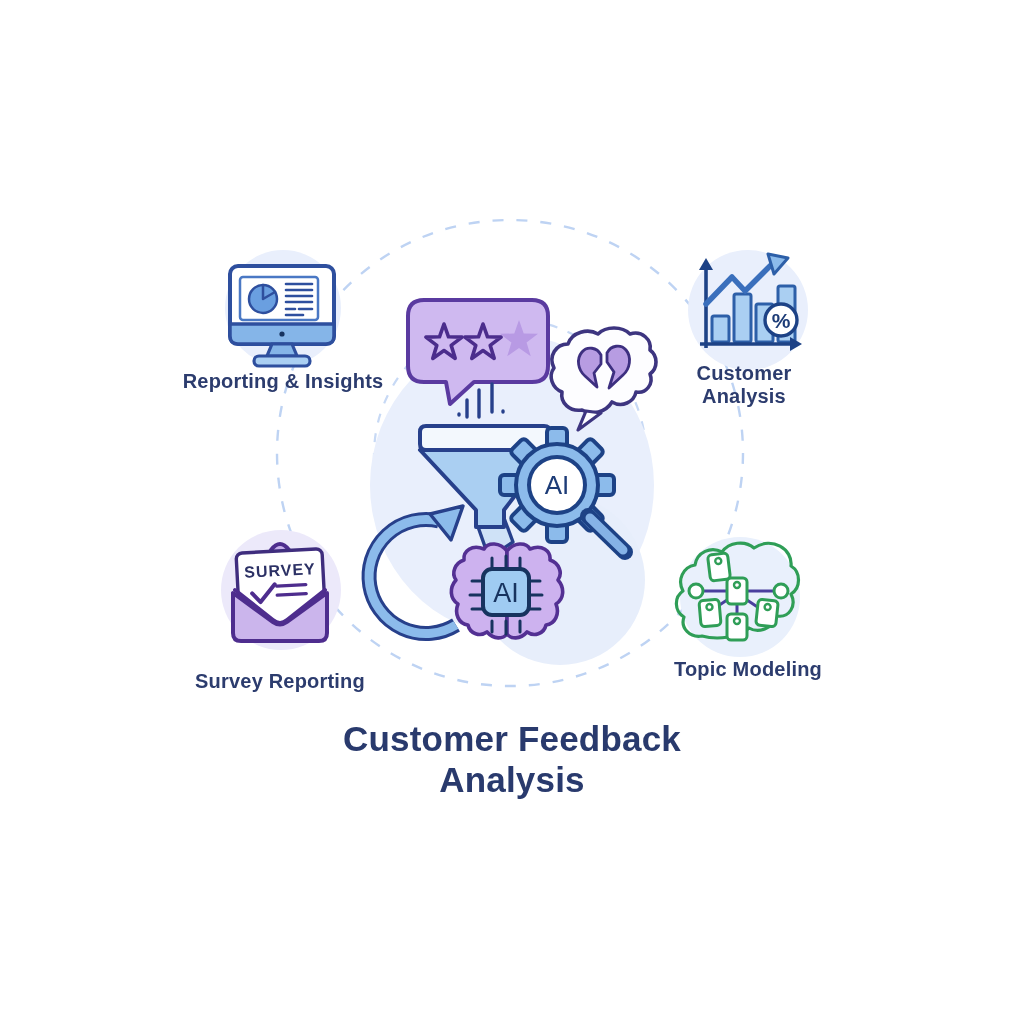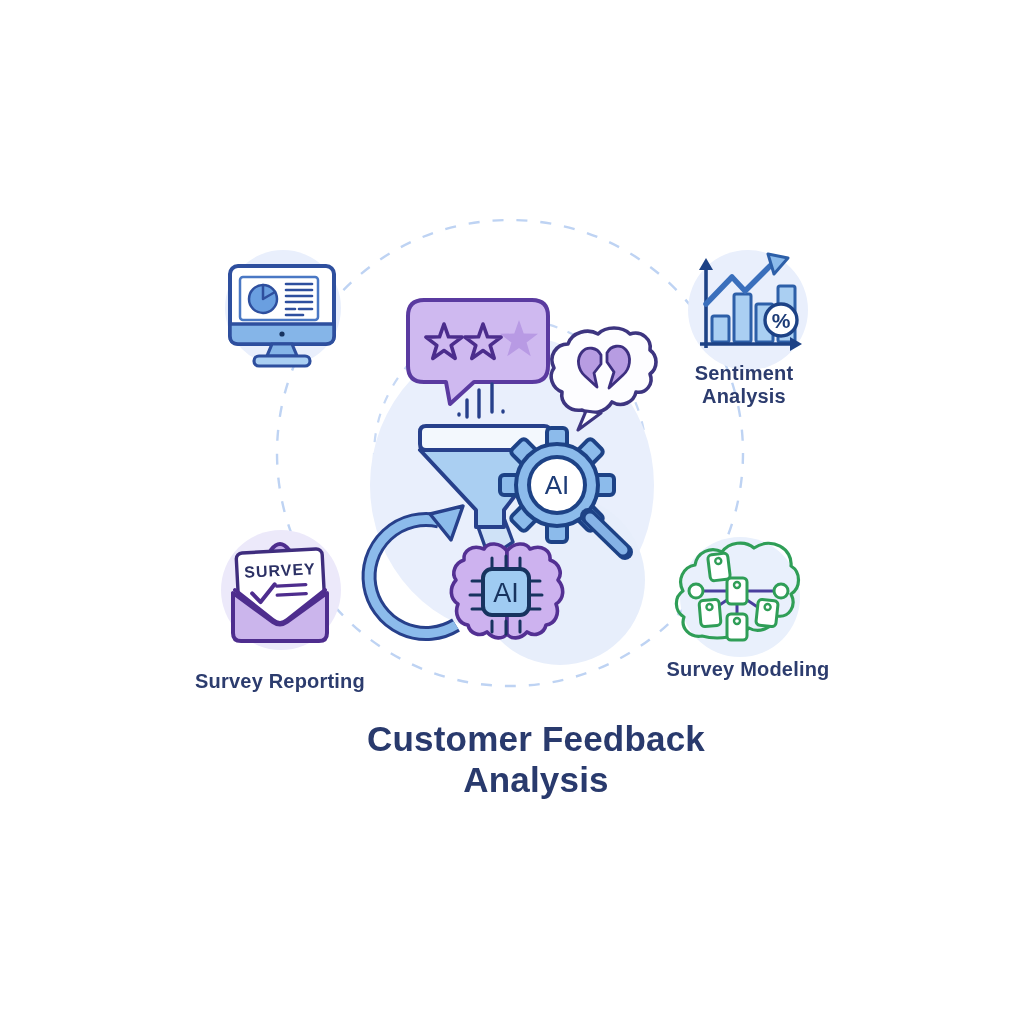--- a/index.html
+++ b/index.html
@@ -10,21 +10,21 @@
   .art{position:absolute;left:0;top:0;}
   .label{
     position:absolute;transform:translateX(-50%);
     font-size:20px;font-weight:600;color:#2c3c6e;text-align:center;
     white-space:nowrap;line-height:23px;letter-spacing:.2px;
   }
   .label span{display:block;}
   .title{
     position:absolute;transform:translateX(-50%);
     font-size:35px;font-weight:800;color:#293a6d;text-align:center;
-    line-height:41px;letter-spacing:.2px;white-space:nowrap;margin-left:24px;
+    line-height:41px;letter-spacing:.2px;white-space:nowrap;
   }
   .title span{display:block;}
   svg text{font-family:"Liberation Sans",sans-serif;}
 </style>
 </head>
 <body>
 
 <div class="canvas">
 
   <svg class="art" width="1024" height="1024" viewBox="0 0 1024 1024">
@@ -203,32 +203,35 @@
           <line x1="472" y1="609" x2="483" y2="609"></line>
         <line x1="529" y1="581" x2="540" y2="581"></line>
           <line x1="529" y1="595" x2="542" y2="595"></line>
           <line x1="529" y1="609" x2="540" y2="609"></line>
       </g>
       <rect x="483" y="569" width="46" height="46" rx="9" fill="#9fcbf2" stroke="#17335f" stroke-width="4"></rect>
       <text x="506" y="602" text-anchor="middle" font-size="27" fill="#17335f">AI</text>
     </g>
   </svg>
 
+  <div class="label" style="left:283px;top:370px;">
+    <span>Reporting &amp; Insights</span>
+  </div>
 
   <div class="label" style="left:744px;top:362px;">
-    <span>Sentiment</span>
+    <span>Customer</span>
     <span>Analysis</span>
   </div>
 
   <div class="label" style="left:280px;top:670px;">
     <span>Survey Reporting</span>
   </div>
 
   <div class="label" style="left:748px;top:658px;">
-    <span>Survey Modeling</span>
+    <span>Topic Modeling</span>
   </div>
 
   <div class="title" style="left:512px;top:718px;">
     <span>Customer Feedback</span>
     <span>Analysis</span>
   </div>
 
 </div>
 
 </body></html>

